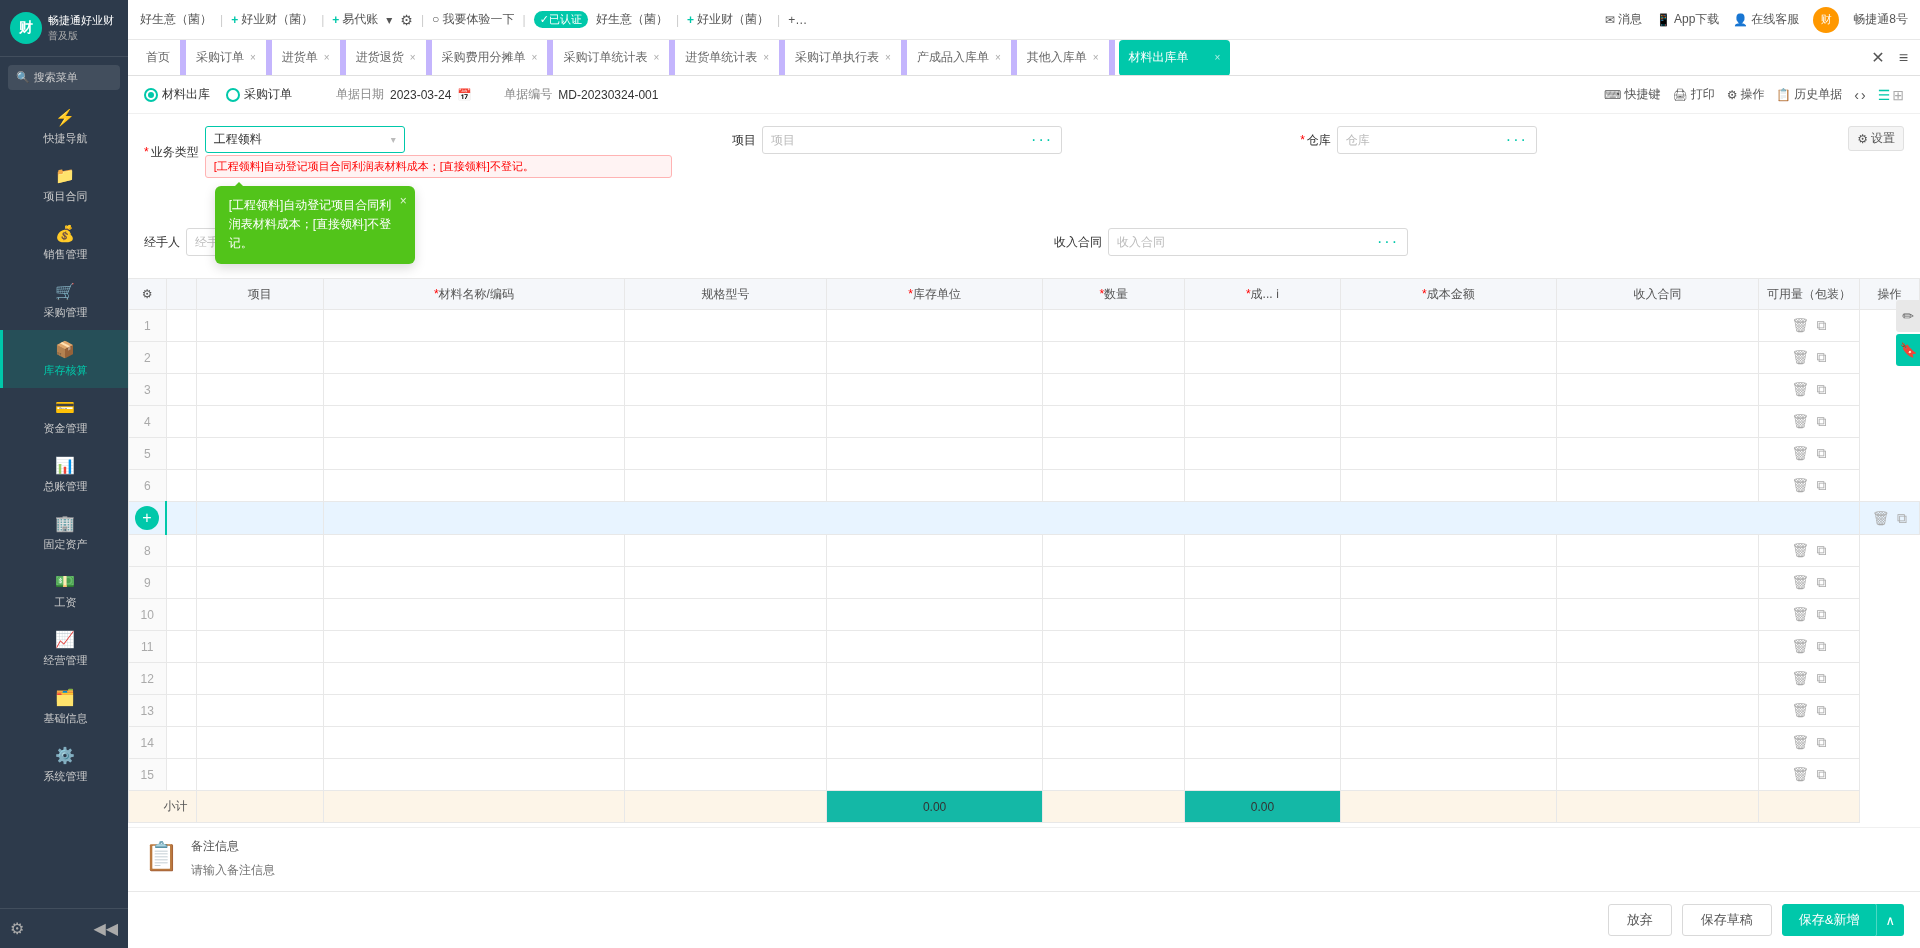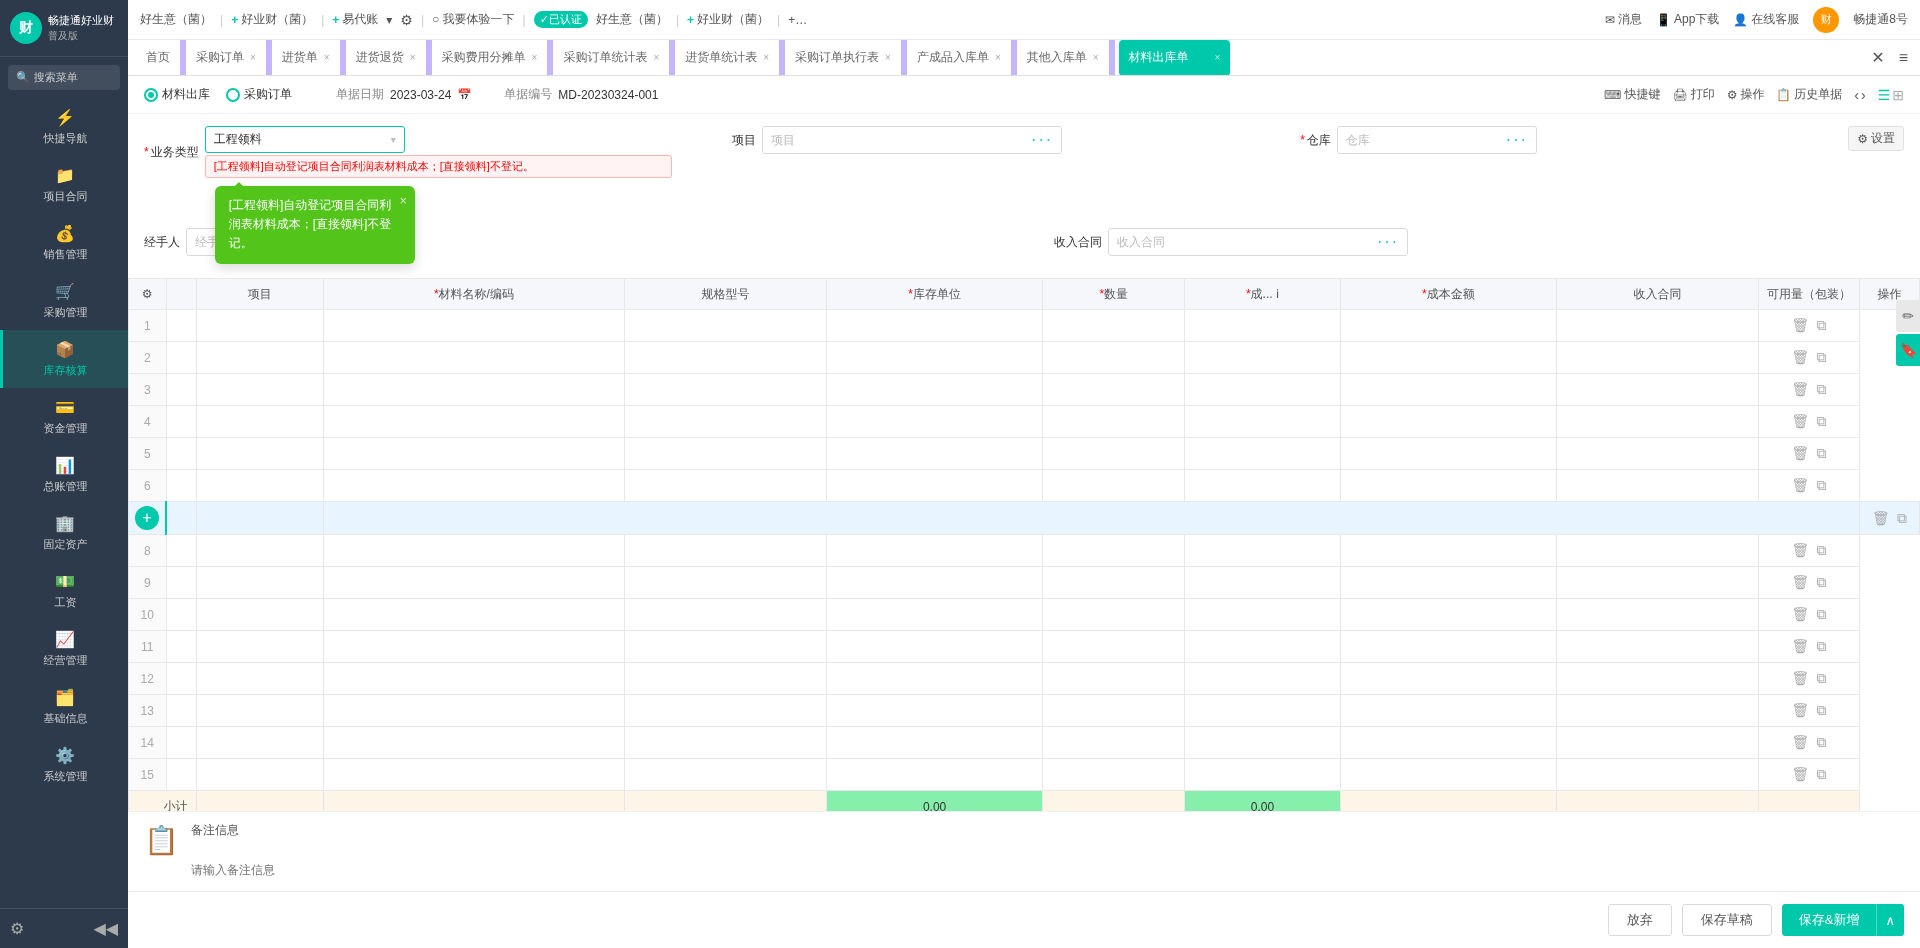--- a/index.html
+++ b/index.html
@@ -90,30 +90,30 @@
     .table-container { flex: 1; overflow: auto; position: relative; }
     .data-table { width: 100%; border-collapse: collapse; font-size: 12px; }
     .data-table th { background: #f5f7fa; border: 1px solid #e8e8e8; padding: 6px 8px; text-align: center; color: #555; font-weight: 500; white-space: nowrap; position: sticky; top: 0; z-index: 10; }
     .data-table th .required { color: #f00; }
     .data-table td { border: 1px solid #e8e8e8; padding: 4px 6px; height: 32px; color: #333; }
     .data-table tr.active-row td { background: #e8f4ff; }
     .data-table .row-num { color: #aaa; text-align: center; background: #fafafa; width: 30px; }
     .data-table .action-col { width: 60px; text-align: center; }
     .action-icon { cursor: pointer; color: #aaa; font-size: 14px; margin: 0 2px; }
     .col-gear { width: 30px; text-align: center; }
-    .subtotal-row td { background: #86efac; font-weight: 500; }
+    .subtotal-row td { background: #14b8a6; font-weight: 500; }
     .subtotal-row .sum-val { text-align: center; color: #333; }
 
     
     .add-row-btn { width: 24px; height: 24px; background: #00c8aa; border-radius: 50%; display: flex; align-items: center; justify-content: center; cursor: pointer; color: #fff; font-size: 16px; }
 
     
     .remarks-section { padding: 10px 16px; border-top: 1px solid #f0f0f0; display: flex; align-items: flex-start; gap: 12px; }
     .remarks-icon { color: #00c8aa; font-size: 28px; margin-top: 2px; }
-    .remarks-label { font-size: 12px; color: #555; margin-bottom: 20px; font-weight: 500; }
+    .remarks-label { font-size: 12px; color: #555; margin-bottom: 4px; font-weight: 500; }
     .remarks-input { flex: 1; border: none; font-size: 12px; color: #999; outline: none; padding: 4px 0; background: transparent; width: 100%; }
 
     
     .form-footer { padding: 12px 16px; border-top: 1px solid #e8e8e8; display: flex; justify-content: flex-end; gap: 10px; background: #fff; flex-shrink: 0; }
     .btn { padding: 6px 18px; border-radius: 3px; font-size: 13px; cursor: pointer; border: 1px solid #d9d9d9; background: #fff; color: #555; }
     .btn-primary-split { display: flex; }
     .btn-primary-main { background: #00c8aa; color: #fff; border: 1px solid #00c8aa; padding: 6px 16px; border-radius: 3px 0 0 3px; cursor: pointer; font-size: 13px; }
     .btn-primary-arrow { background: #00c8aa; color: #fff; border: 1px solid #00c8aa; border-left: 1px solid rgba(255,255,255,0.3); padding: 6px 8px; border-radius: 0 3px 3px 0; cursor: pointer; font-size: 13px; }
 
     

